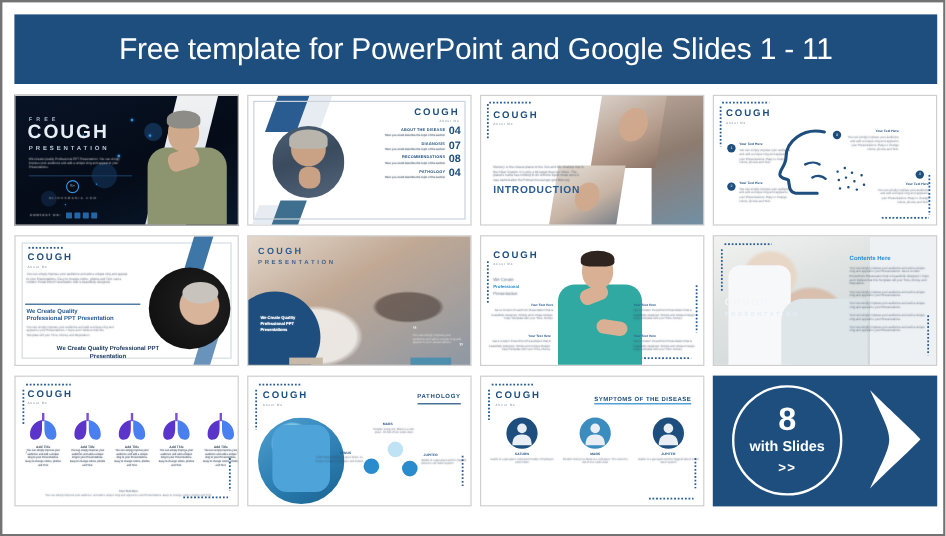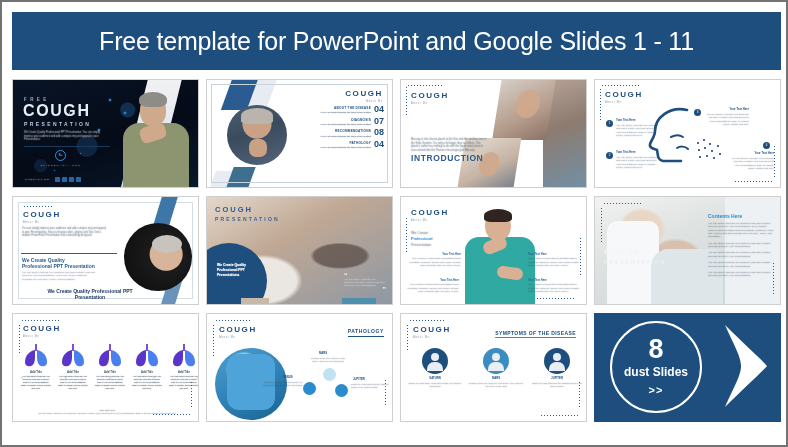--- a/index.html
+++ b/index.html
@@ -724,21 +724,21 @@
             </div>
           <div class="nm">JUPITER</div>
           <div class="ds blur">Jupiter is a gas giant and the biggest planet in our Solar System</div>
         </div>
       </div>
     </div>
 
     <div class="slide cta">
       <div class="ring">
         <div class="num">8</div>
-        <div class="lab">dust Slides</div>
+        <div class="lab">with Slides</div>
         <div class="chev">&gt;&gt;</div>
       </div>
       <div class="arrow">
         <svg width="46" height="86" viewBox="0 0 46 86">
           <path d="M2 2 C22 22 38 36 44 43 C38 50 22 64 2 84 C12 62 18 52 18 43 C18 34 12 24 2 2 Z" fill="#ffffff"></path>
         </svg>
       </div>
     </div>
 
   </div>

